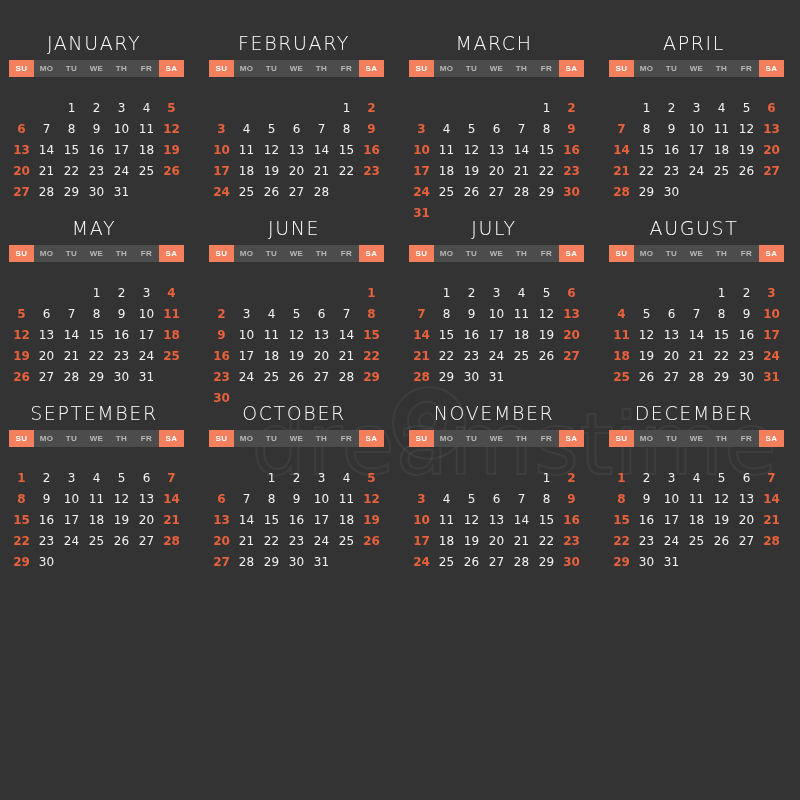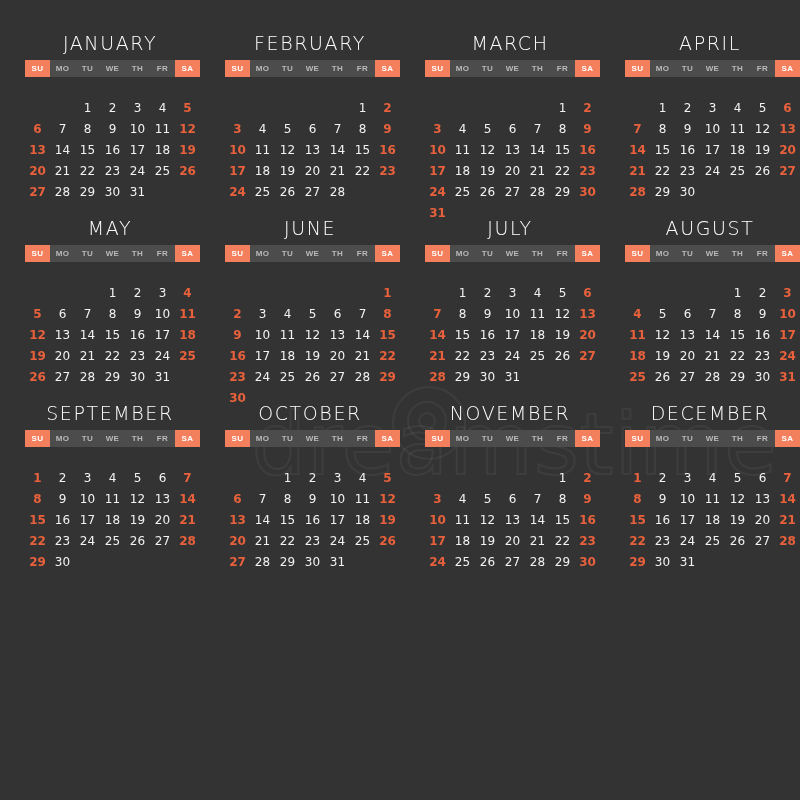--- a/index.html
+++ b/index.html
@@ -113,21 +113,21 @@
     z-index: 2;
     margin-top: 32px;
     display: grid;
     grid-template-columns: repeat(4, 200px);
     grid-auto-rows: 185px;
     justify-content: center;
   }
   .month {
     width: 200px;
     box-sizing: border-box;
-    padding-left: 20px;
+    padding-left: 4px;
   }
   .month-name {
     text-align: center;
     font-family: "DejaVu Sans", sans-serif;
     font-weight: 300;
     font-size: 19px;
     line-height: 22px;
     letter-spacing: 1.6px;
     color: #ffffff;
     width: 180px;

